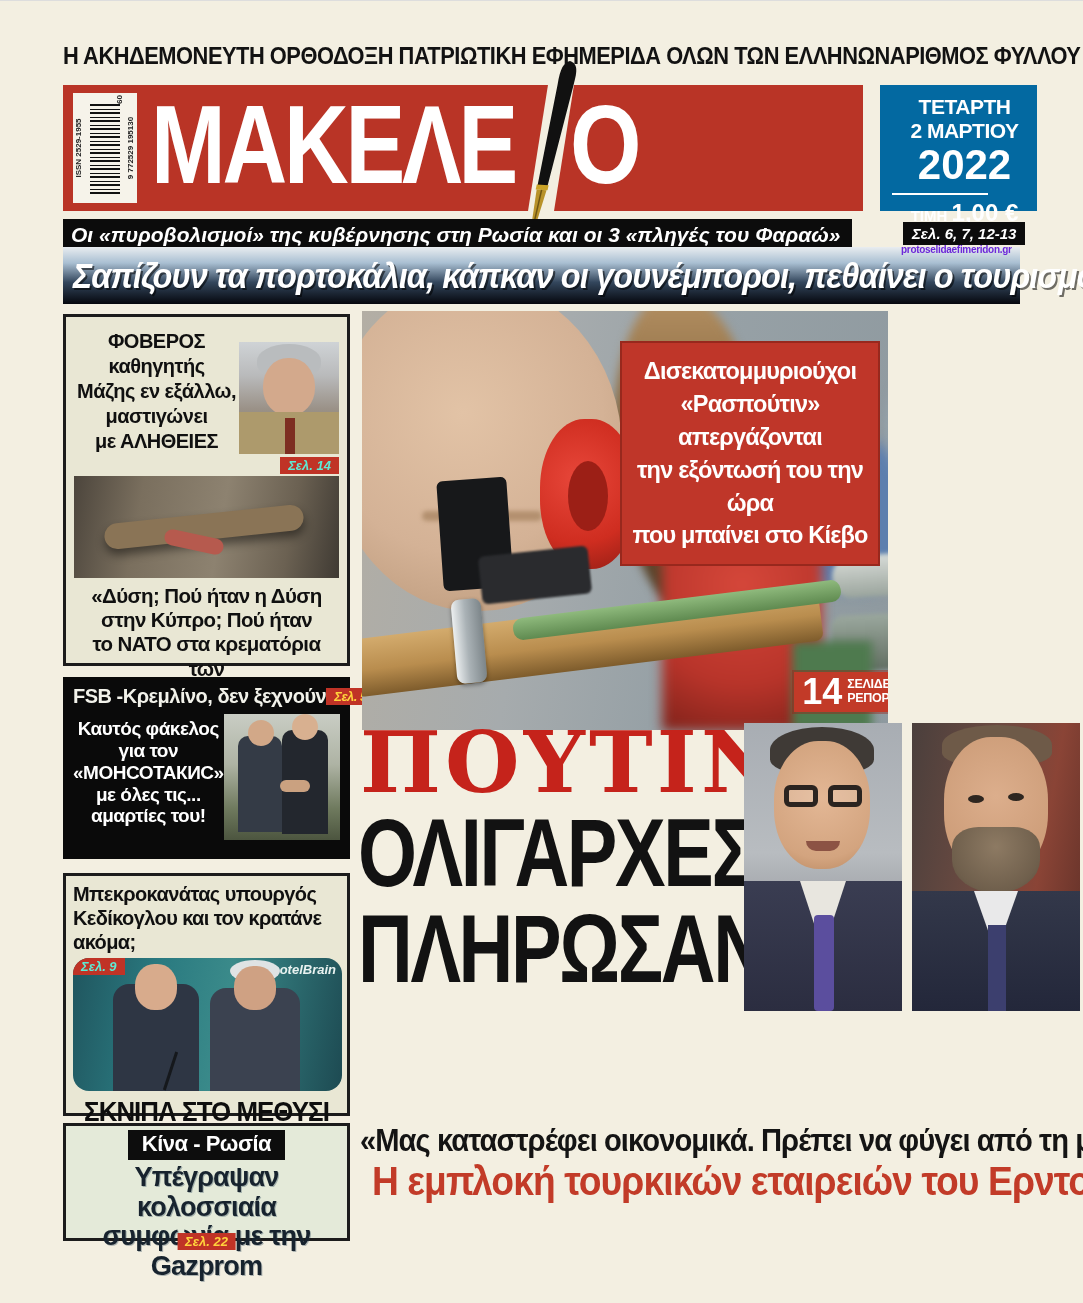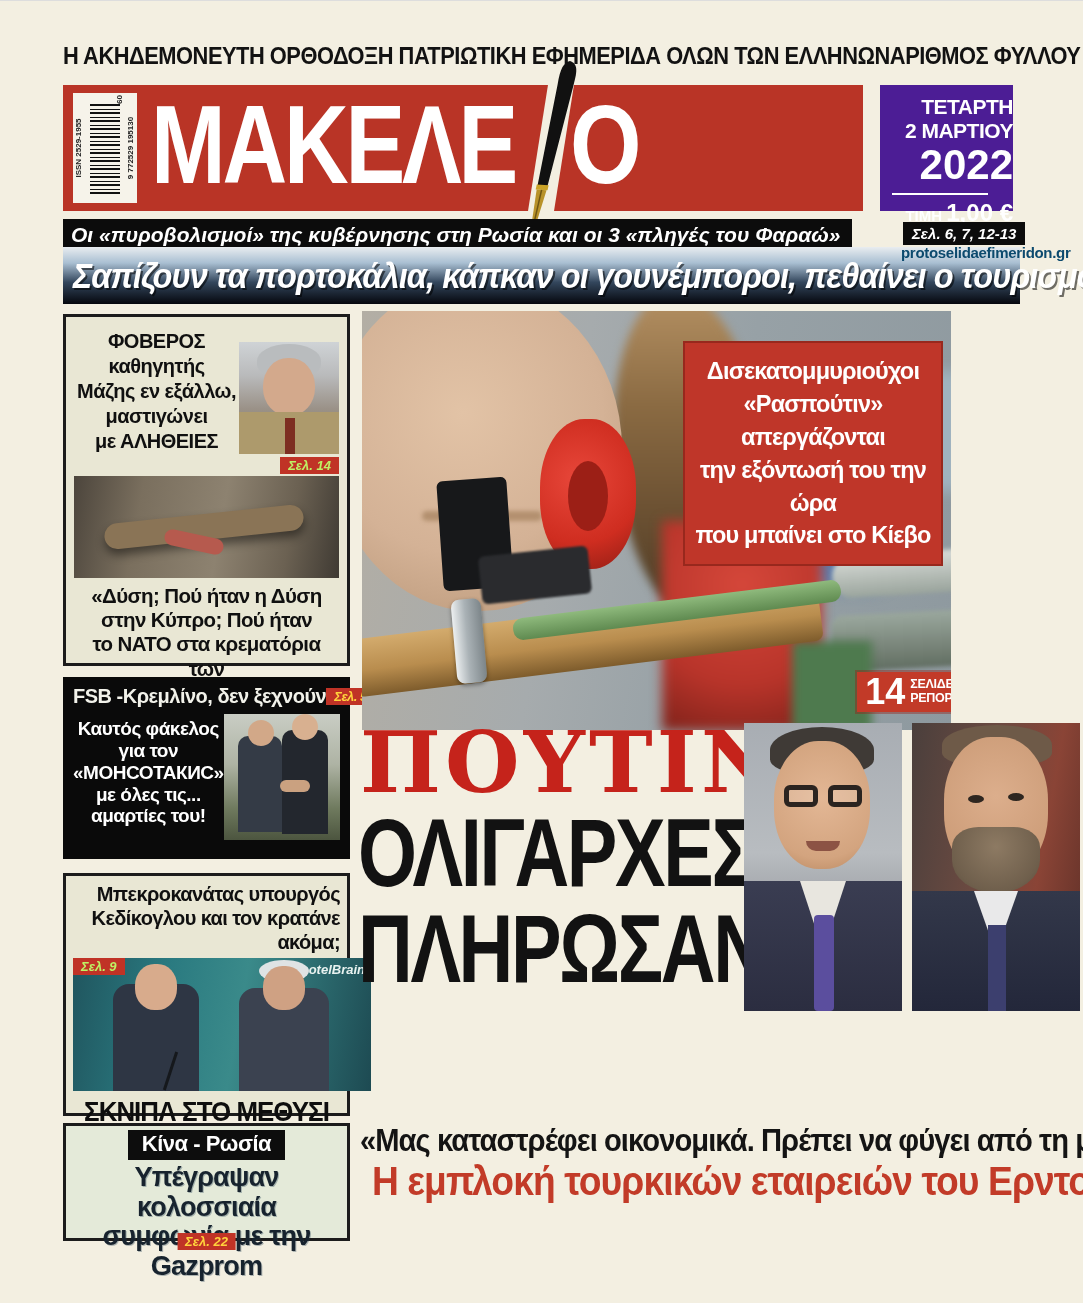--- a/index.html
+++ b/index.html
@@ -51,43 +51,43 @@
   .pen-gap {
     position:relative; width:26px; height:126px; background:#f3efe1;
     transform:skewX(-9deg); margin-left:-68px;
   }
   .pen-wrap { position:absolute; left:-8px; top:-26px; width:44px; height:182px; transform:rotate(4deg); }
   .logo-o {
     color:#fff; font-weight:900; font-size:112px; line-height:1;
     transform:scaleX(0.82); transform-origin:left; margin-left:6px; margin-top:-6px;
   }
   .masthead-date {
-    position:absolute; left:880px; top:84px; width:133px; height:126px;
-    background:#4c1d95; color:#fff; text-align:right; padding:10px 0 0 12px;
+    position:absolute; left:880px; top:84px; width:157px; height:126px;
+    background:#0369a1; color:#fff; text-align:center; padding:10px 0 0 12px;
   }
   .masthead-date .d1 { font-size:21px; font-weight:900; letter-spacing:-0.5px; }
   .masthead-date .d2 { font-size:21px; font-weight:900; letter-spacing:-0.5px; }
   .masthead-date .d3 { font-size:42px; font-weight:900; letter-spacing:0; margin-top:-2px;}
   .masthead-date .rule { width:96px; height:2px; background:#fff; margin:4px 0 4px 0; }
   .masthead-date .d4 { font-size:15px; font-weight:900; }
   .masthead-date .d4 b { font-size:24px; }
   
   .kicker {
     position:absolute; left:63px; top:218px; background:#0c0c0c; color:#fff;
     font-style:italic; font-weight:700; font-size:21px; padding:4px 12px 5px 8px;
     white-space:nowrap;
   }
   .kicker-pages {
     position:absolute; left:903px; top:221px; background:#0c0c0c; color:#fff;
     font-style:italic; font-weight:700; font-size:15px; padding:3px 9px;
     white-space:nowrap;
   }
   .watermark {
-    position:absolute; left:901px; top:243px; color:#0c4a6e; font-weight:800;
-    font-size:15px; letter-spacing:-0.3px; z-index:6; white-space:nowrap;
+    position:absolute; left:901px; top:243px; color:#6d28d9; font-weight:800;
+    font-size:10px; letter-spacing:-0.3px; z-index:6; white-space:nowrap;
   }
   
   .subhead {
     position:absolute; left:63px; top:246px; width:957px; height:57px;
     background:linear-gradient(180deg,#e9edf0 0%,#a9bfd2 28%,#33465c 62%,#05070d 100%);
     display:flex; align-items:center; z-index:4;
   }
   .subhead span {
     color:#fff; font-style:italic; font-weight:900; font-size:35px;
     letter-spacing:-1px; transform:scaleX(0.93); transform-origin:left;
@@ -96,21 +96,21 @@
   }
   
   .sb-box {
     position:absolute; left:63px; width:287px; background:#e9e7d4;
     border:3px solid #1c1c1c;
   }
   .box1 { top:313px; height:352px; padding:8px 8px 4px 8px; }
   .box1 .row { display:flex;align-items:flex-end; }
   .box1 .lines { flex:1; font-weight:700; font-size:20px; color:#101010; text-align:center; line-height:1.25; padding-top:4px; letter-spacing:-0.5px;}
   .badge {
-    background:#c03326; color:#bef264; font-weight:700; font-size:13px;
+    background:#c03326; color:#5eead4; font-weight:700; font-size:13px;
     font-style:italic; padding:1px 8px; display:inline-block;
   }
   .badge.yellow { color:#ffd23c; }
   .box1 .badge-row { text-align:right; margin:2px 0 2px 0; }
   .quote { font-weight:900; font-size:20.5px; color:#101010; text-align:center; line-height:1.18; margin-top:6px; letter-spacing:-0.6px;}
   
   .photo { position:relative; overflow:hidden; }
   .prof-photo { width:100px; height:112px; background:linear-gradient(180deg,#cfd3d6 0%,#b9babb 30%,#9a9187 60%,#8a7a5f 100%); }
   .prof-hair { position:absolute; left:18px; top:2px; width:64px; height:34px; background:#b9bcbe; border-radius:50% 50% 40% 40%; }
   .prof-face { position:absolute; left:24px; top:16px; width:52px; height:58px; background:#d3a98c; border-radius:48%; }
@@ -123,22 +123,22 @@
   .fsb-head { display:flex; justify-content:space-between; align-items:center; color:#f2f2ea; font-weight:700; font-size:20px; letter-spacing:-0.5px; white-space:nowrap;}
   .fsb-body { display:flex; margin-top:6px; }
   .fsb-lines { flex:1; color:#fff; font-weight:700; font-size:19px; text-align:center; line-height:1.15; letter-spacing:-0.5px; padding-top:4px;}
   .hand-photo { width:138px; height:126px; background:linear-gradient(180deg,#c9cdc4 0%,#aeb3a4 40%,#6f7a5e 75%,#4c553f 100%); }
   .man-l { position:absolute; left:14px; top:22px; width:44px; height:96px; background:#343b46; border-radius:10px 10px 0 0; }
   .man-l-head { position:absolute; left:24px; top:6px; width:26px; height:26px; background:#d2a888; border-radius:50%; }
   .man-r { position:absolute; right:12px; top:16px; width:46px; height:104px; background:#23272e; border-radius:10px 10px 0 0; }
   .man-r-head { position:absolute; right:22px; top:0px; width:26px; height:26px; background:#d8b090; border-radius:50%; }
   .hands { position:absolute; left:56px; top:66px; width:30px; height:12px; background:#caa180; border-radius:6px; }
   .box3 { top:872px; height:243px; padding:6px 7px; }
-  .box3 .hdr { font-weight:700; font-size:20px; color:#101010; text-align:right; line-height:1.2; letter-spacing:-0.6px;}
-  .adonis-photo { width:298px; height:133px; margin-top:4px; background:linear-gradient(100deg,#20555e 0%,#2a7a80 30%,#3a8a8a 55%,#1d4a52 100%); }
+  .box3 .hdr { font-weight:700; font-size:20px; color:#101010; text-align:left; line-height:1.2; letter-spacing:-0.6px;}
+  .adonis-photo { width:269px; height:133px; margin-top:4px; background:linear-gradient(100deg,#20555e 0%,#2a7a80 30%,#3a8a8a 55%,#1d4a52 100%);border-radius:16px; }
   .ad-badge { position:absolute; left:0; top:0; z-index:3;}
   .ad-logo { position:absolute; right:6px; top:4px; color:#e8f2f0; font-weight:700; font-size:13px; font-style:italic; }
   .ad-man1 { position:absolute; left:40px; top:26px; width:86px; height:110px; background:#2e3644; border-radius:16px 16px 0 0; }
   .ad-man1-head { position:absolute; left:62px; top:6px; width:42px; height:46px; background:#d8ab8c; border-radius:46%; }
   .ad-man2 { position:absolute; right:42px; top:30px; width:90px; height:106px; background:#3b4250; border-radius:16px 16px 0 0; }
   .ad-man2-head { position:absolute; right:66px; top:8px; width:42px; height:44px; background:#cfa183; border-radius:46%; }
   .ad-man2-hair { position:absolute; right:62px; top:2px; width:50px; height:22px; background:#dfe3e4; border-radius:50%; }
   .mic { position:absolute; left:96px; bottom:0; width:3px; height:40px; background:#15181c; transform:rotate(18deg); }
   .box3 .big {
     font-weight:900; font-size:27.5px; color:#0e0e0e; text-align:center;
@@ -150,21 +150,21 @@
     display:inline-block; background:#0d0d0d; color:#fff; font-weight:700;
     font-size:22px; padding:1px 14px 3px 14px; margin-top:4px; letter-spacing:-0.5px;
   }
   .box4 .big {
     font-weight:900; font-size:27px; color:#17232e; line-height:1.1;
     letter-spacing:-0.8px; margin-top:3px; text-shadow:1px 1px 0 rgba(40,70,90,.35);
   }
   .box4 .badge { position:absolute; left:50%; bottom:-12px; transform:translateX(-50%); }
   
   .main-photo {
-    position:absolute; left:362px; top:310px; width:589px; height:419px;
+    position:absolute; left:362px; top:310px; width:526px; height:419px;
     background:linear-gradient(100deg,#b3aea4 0%,#a6abad 35%,#97a1a6 60%,#8e999f 100%);
     overflow:hidden;
   }
   .mp-blob { position:absolute; filter:blur(7px); }
   .mp-bg1 { left:430px; top:130px; width:120px; height:150px; background:#5d7fae; border-radius:40%; }
   .mp-bg2 { left:530px; top:60px; width:110px; height:120px; background:#9fb3bf; border-radius:40%; }
   .mp-head {
     position:absolute; left:-30px; top:-30px; width:290px; height:330px;
     background:radial-gradient(circle at 45% 40%, #e2c3a6 0%, #d4b296 55%, #c09e80 85%, #a98767 100%);
     border-radius:48% 52% 50% 50%;

